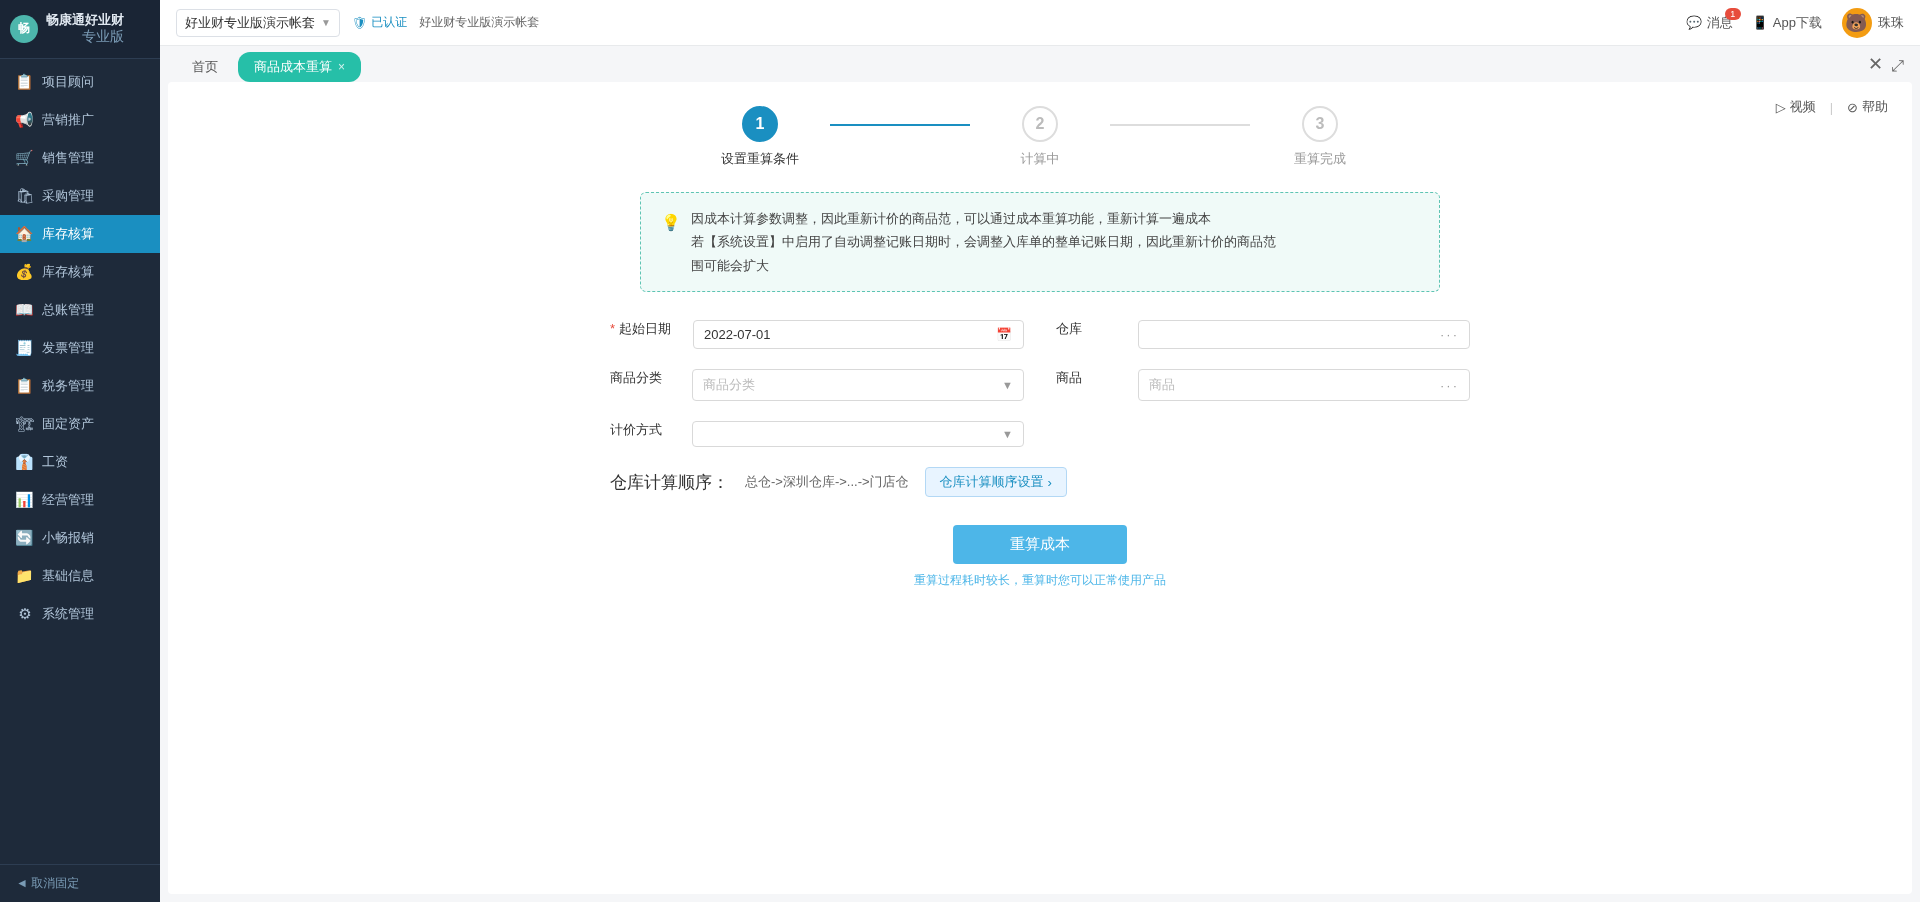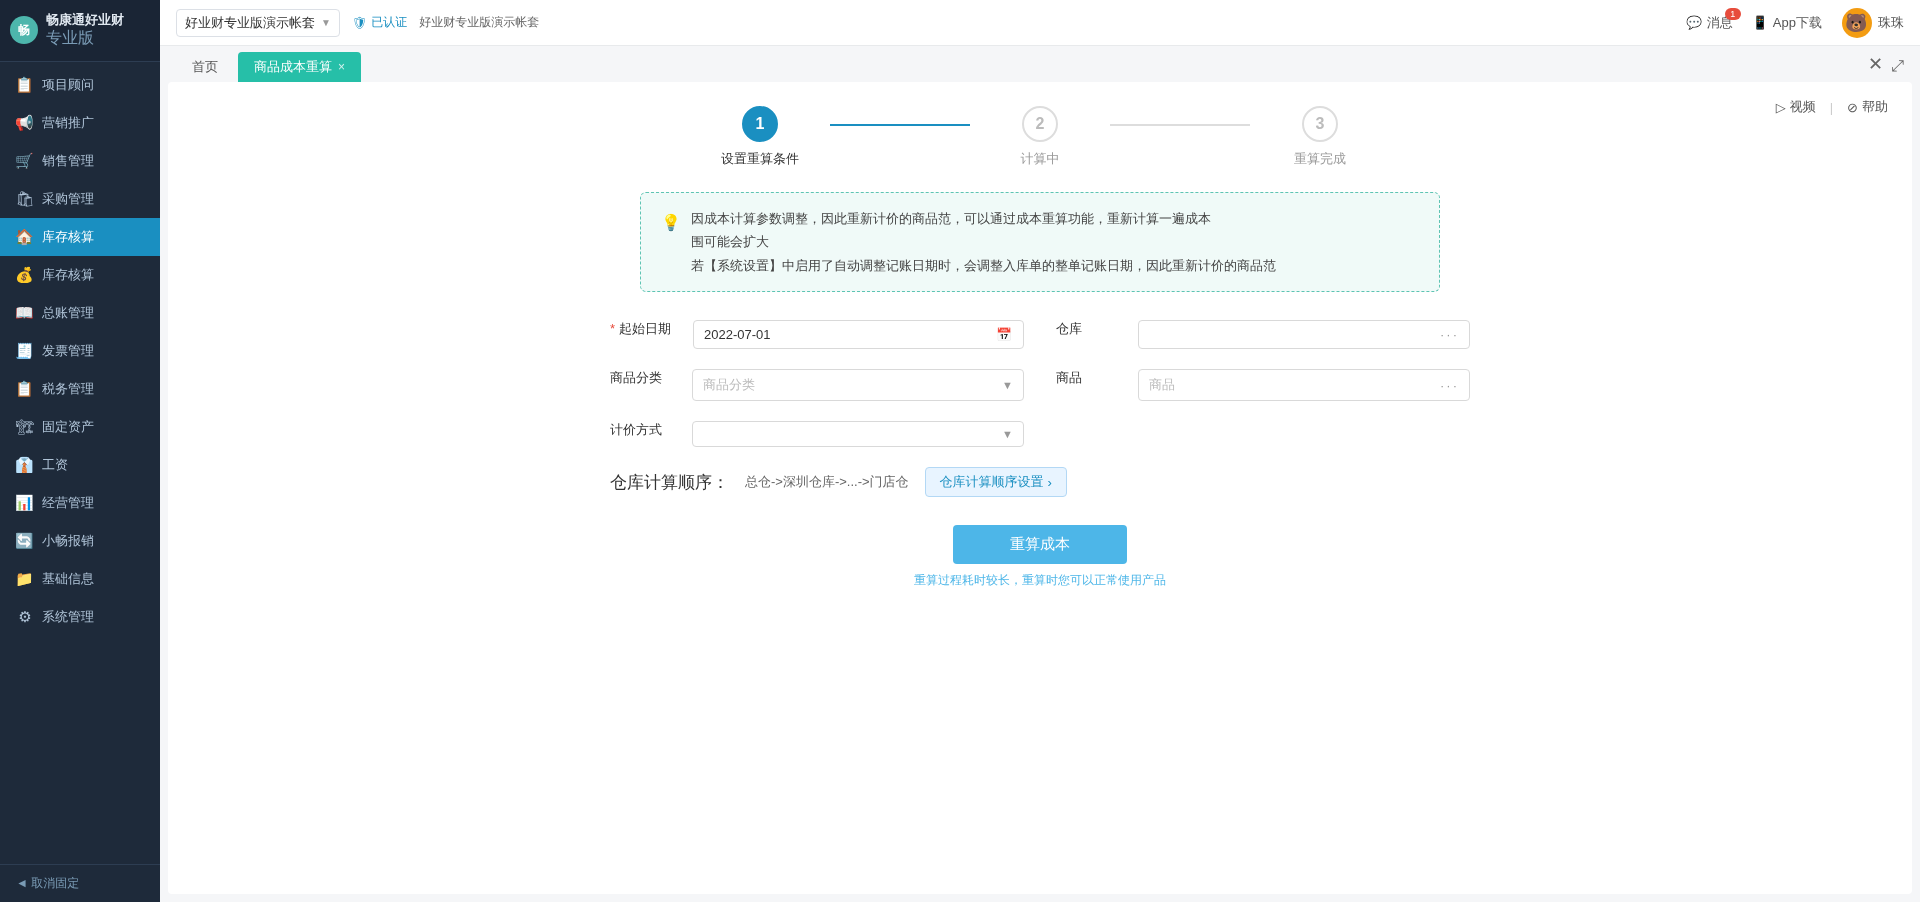--- a/index.html
+++ b/index.html
@@ -24,21 +24,21 @@
       border-bottom: 1px solid #2d3d52;
     }
     .sidebar-logo-icon {
       width: 28px; height: 28px;
       background: #4db6ac;
       border-radius: 50%;
       display: flex; align-items: center; justify-content: center;
       color: white; font-size: 12px; font-weight: bold;
     }
     .sidebar-title { color: #e0e8f0; font-size: 13px; font-weight: bold; line-height: 1.2; }
-    .sidebar-subtitle { color: #7a9bb5; font-size: 16px; }
+    .sidebar-subtitle { color: #7a9bb5; font-size: 14px; text-align: right; }
     .sidebar-items { flex: 1; overflow-y: auto; padding: 4px 0; }
     .sidebar-items::-webkit-scrollbar { width: 0; }
     .sidebar-item {
       display: flex; align-items: center; gap: 8px;
       padding: 10px 16px; cursor: pointer; color: #b0c4d8; font-size: 13px;
       transition: background 0.15s;
     }
     .sidebar-item.active { background: #1a8fc1; color: white; }
     .sidebar-item-icon { width: 18px; height: 18px; flex-shrink: 0; display: flex; align-items: center; justify-content: center; }
     .sidebar-footer {
@@ -105,21 +105,21 @@
       padding: 6px 16px 0;
       gap: 4px;
       flex-shrink: 0;
     }
     .tab {
       padding: 6px 16px; border-radius: 4px 4px 0 0;
       font-size: 13px; cursor: pointer; color: #666;
       background: #e8eaec;
     }
     .tab.active {
-      background: #26bfa8; color: white; display: flex; align-items: center; gap: 6px;
+      background: #26bfa8; color: white; display: flex; align-items: center; gap: 6px; border-radius: 12px;
     }
     .tab-close { font-size: 12px; cursor: pointer; opacity: 0.8; }
     .tab-home { background: transparent; color: #555; }
 
     
     .content {
       flex: 1; overflow-y: auto; padding: 24px 32px;
       background: white; margin: 0 8px 8px 8px; border-radius: 4px;
     }
     .content::-webkit-scrollbar { width: 6px; }
@@ -369,22 +369,22 @@
           <span>3</span>
         </div>
         <div class="step-label inactive">重算完成</div>
       </div>
     </div>
 
     <div class="info-box">
       <span class="info-icon">💡</span>
       <div>
         <div>因成本计算参数调整，因此重新计价的商品范，可以通过成本重算功能，重新计算一遍成本</div>
+        <div>若【系统设置】中启用了自动调整记账日期时，会调整入库单的整单记账日期，因此重新计价的商品范</div>
         <div>围可能会扩大</div>
-        <div>若【系统设置】中启用了自动调整记账日期时，会调整入库单的整单记账日期，因此重新计价的商品范</div>
       </div>
     </div>
 
     <div class="form-section">
 
       <div class="form-row">
         <div class="form-field">
           <span class="form-label">
             <span class="required-star">*</span><span>起始日期</span>
           </span>

